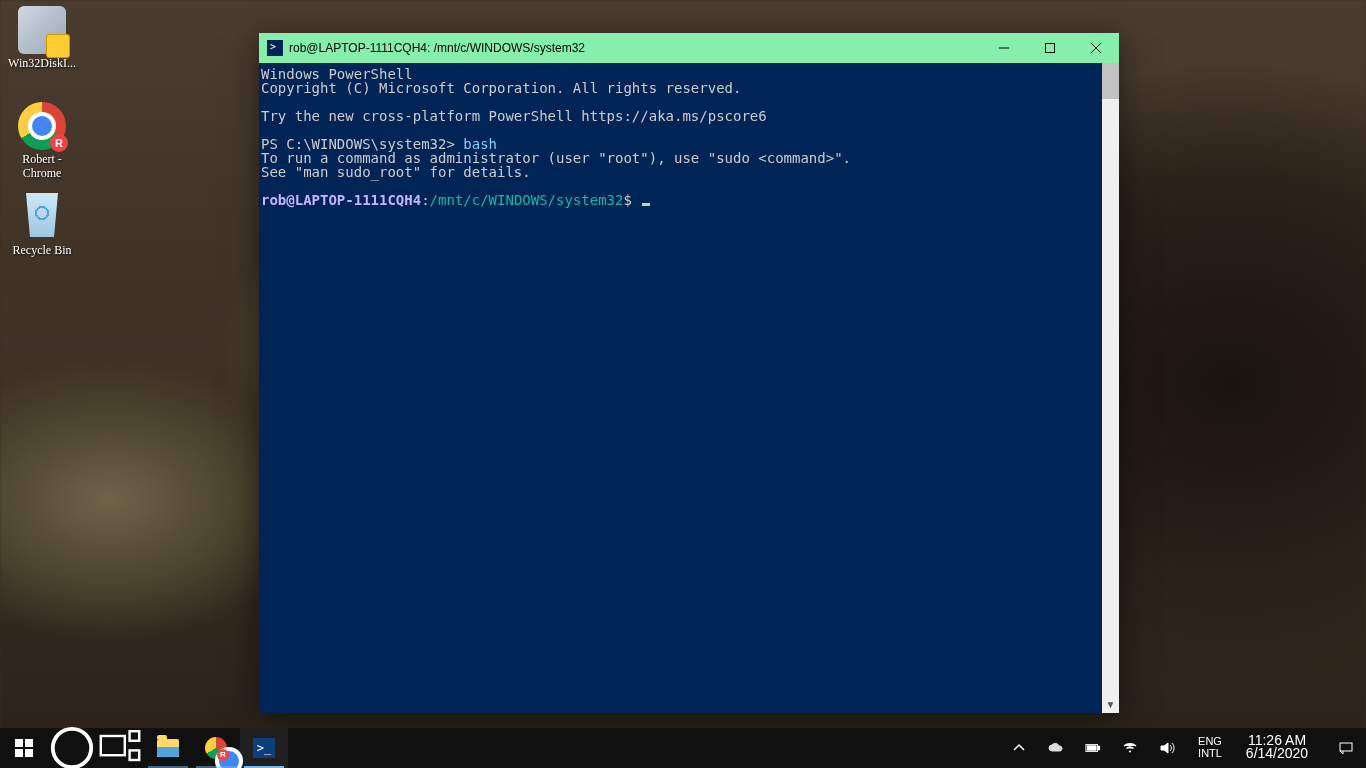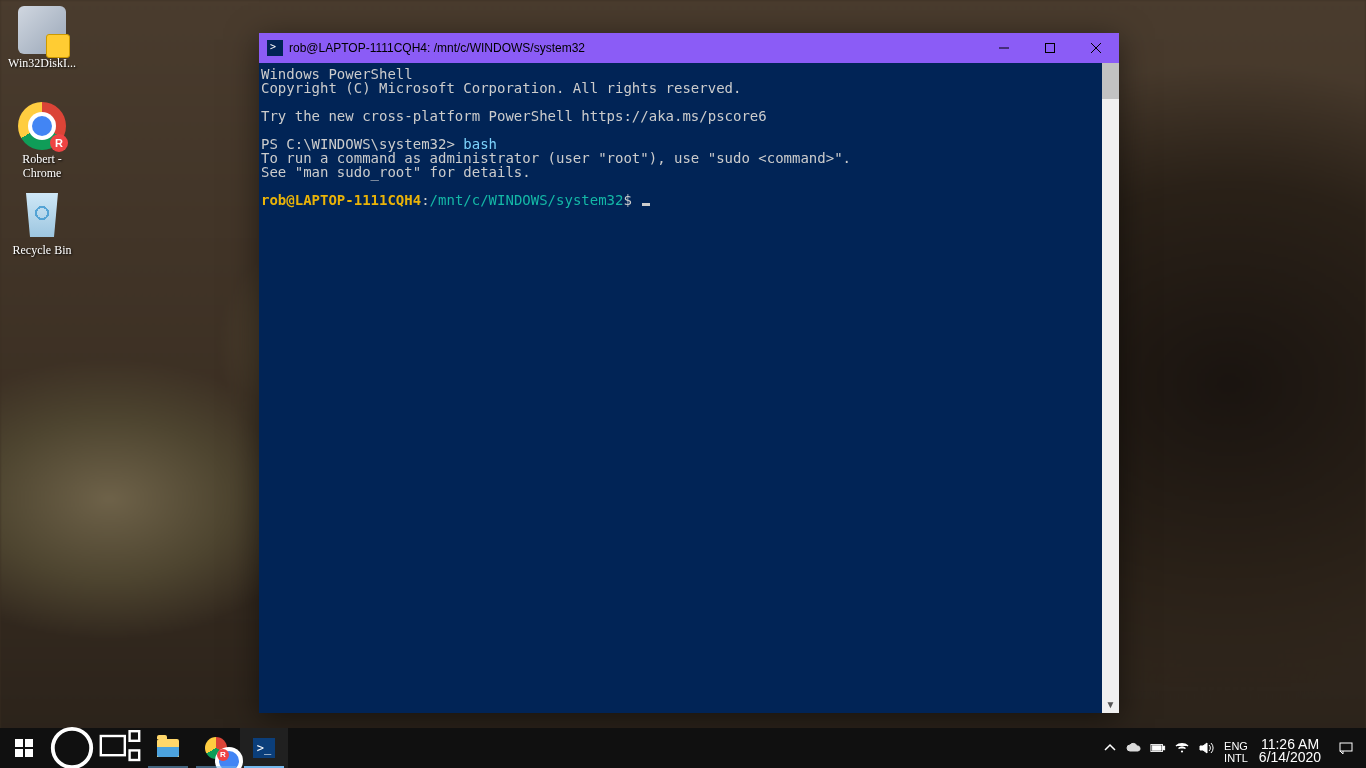--- a/index.html
+++ b/index.html
@@ -47,61 +47,61 @@
 .recycle::before { content:""; position:absolute; top:12px; left:8px; right:8px; height:16px;
   background: radial-gradient(circle at 50% 50%, transparent 5px, #3b96cf 5px, #3b96cf 7px, transparent 7px); opacity:.8; }
 
 .window {
   position: absolute; left: 259px; top: 33px;
   width: 860px; height: 680px;
   background: #fff; box-shadow: 0 6px 30px rgba(0,0,0,.5);
   display: flex; flex-direction: column;
 }
 .titlebar {
-  height: 30px; background: #8b5cf6; display: flex; align-items: center;
+  height: 30px; background: #86efac; display: flex; align-items: center;
   font-size: 12px; color: #000;
 }
 .titlebar .ticon {
   width: 16px; height: 16px; margin: 0 6px 0 8px;
   background: #012456; position: relative;
 }
 .titlebar .ticon::after { content:">"; color:#fff; font-size:10px; position:absolute; left:3px; top:1px; font-family: Consolas, monospace; }
 .titlebar .title { flex: 0 1 auto; white-space: nowrap; overflow: hidden; }
 .titlebar .spacer { flex: 1; }
 .winbtn { width: 46px; height: 30px; display:flex; align-items:center; justify-content:center; }
 .winbtn svg { width:10px; height:10px; stroke:#000; stroke-width:1; fill:none; }
 .term-wrap { flex:1; display:flex; background:#012456; }
 .term {
   flex:1; padding:4px 2px 4px 2px; color:#ccc;
   font-family: Consolas, "Lucida Console", monospace;
   font-size: 14px; line-height: 14px; white-space: pre;
   overflow: hidden;
 }
 .term .y { color:#7dd3fc; }
-.term .g { color:#eab308; font-weight:bold; }
+.term .g { color:#c4b5fd; font-weight:bold; }
 .term .b { color:#14b8a6; }
 .term .cursor { display:inline-block; width:8px; height:3px; background:#ccc; margin-left:2px; vertical-align: -1px; }
 .vscroll { width:17px; background:#f0f0f0; position:relative; }
 .vscroll .thumb { position:absolute; top:0; left:0; right:0; height:36px; background:#c2c2c2; }
 .vscroll .arrdn { position:absolute; bottom:0; left:0; right:0; height:17px; display:flex; align-items:center; justify-content:center; color:#555; font-size:10px; }
 
 .taskbar {
   position:absolute; left:0; right:0; bottom:0; height:40px;
   background:#101010; display:flex; align-items:stretch; color:#fff;
 }
 .tb-btn { width:48px; display:flex; align-items:center; justify-content:center; }
 .start svg { width:18px; height:18px; }
 .search {
   width:340px; background:#fff; display:flex; align-items:center;
   color:#666; font-size:14.5px;
 }
 .search .mag { margin:0 12px 0 14px; }
 .search .mag svg { width:17px; height:17px; stroke:#333; fill:none; stroke-width:1.6; }
 .search input { border:none; outline:none; flex:1; font-size:15px; color:#666; background:transparent; }
-.tray { margin-left:auto; display:flex; align-items:center; gap:0; }
+.tray { margin-left:auto; display:flex; align-items:flex-start; gap:13px; }
 .tray .ic { width:24px; height:40px; display:flex; align-items:center; justify-content:center; font-size:14px; }
 .tray .ic svg { width:16px; height:16px; fill:#fff; stroke:#fff; }
 .tray .lang { width:36px; font-size:11px; line-height:12px; text-align:center; padding-top:7px; }
 .tray .clock { width:72px; font-size:14px; line-height:13px; text-align:center; padding-top:6px; }
 .tray .notif { width:40px; }
 .task-icons { display:flex; }
 .task-icons .tb-btn { width:48px; position:relative; }
 .task-icons .under { position:absolute; bottom:0; left:4px; right:4px; height:2px; background:#76b9ed; }
 .task-icons .under.fade { opacity:.5; }
 .fexp { width:22px; height:18px; background:#ffd76a; border-radius:2px 2px 0 0; position:relative; }

